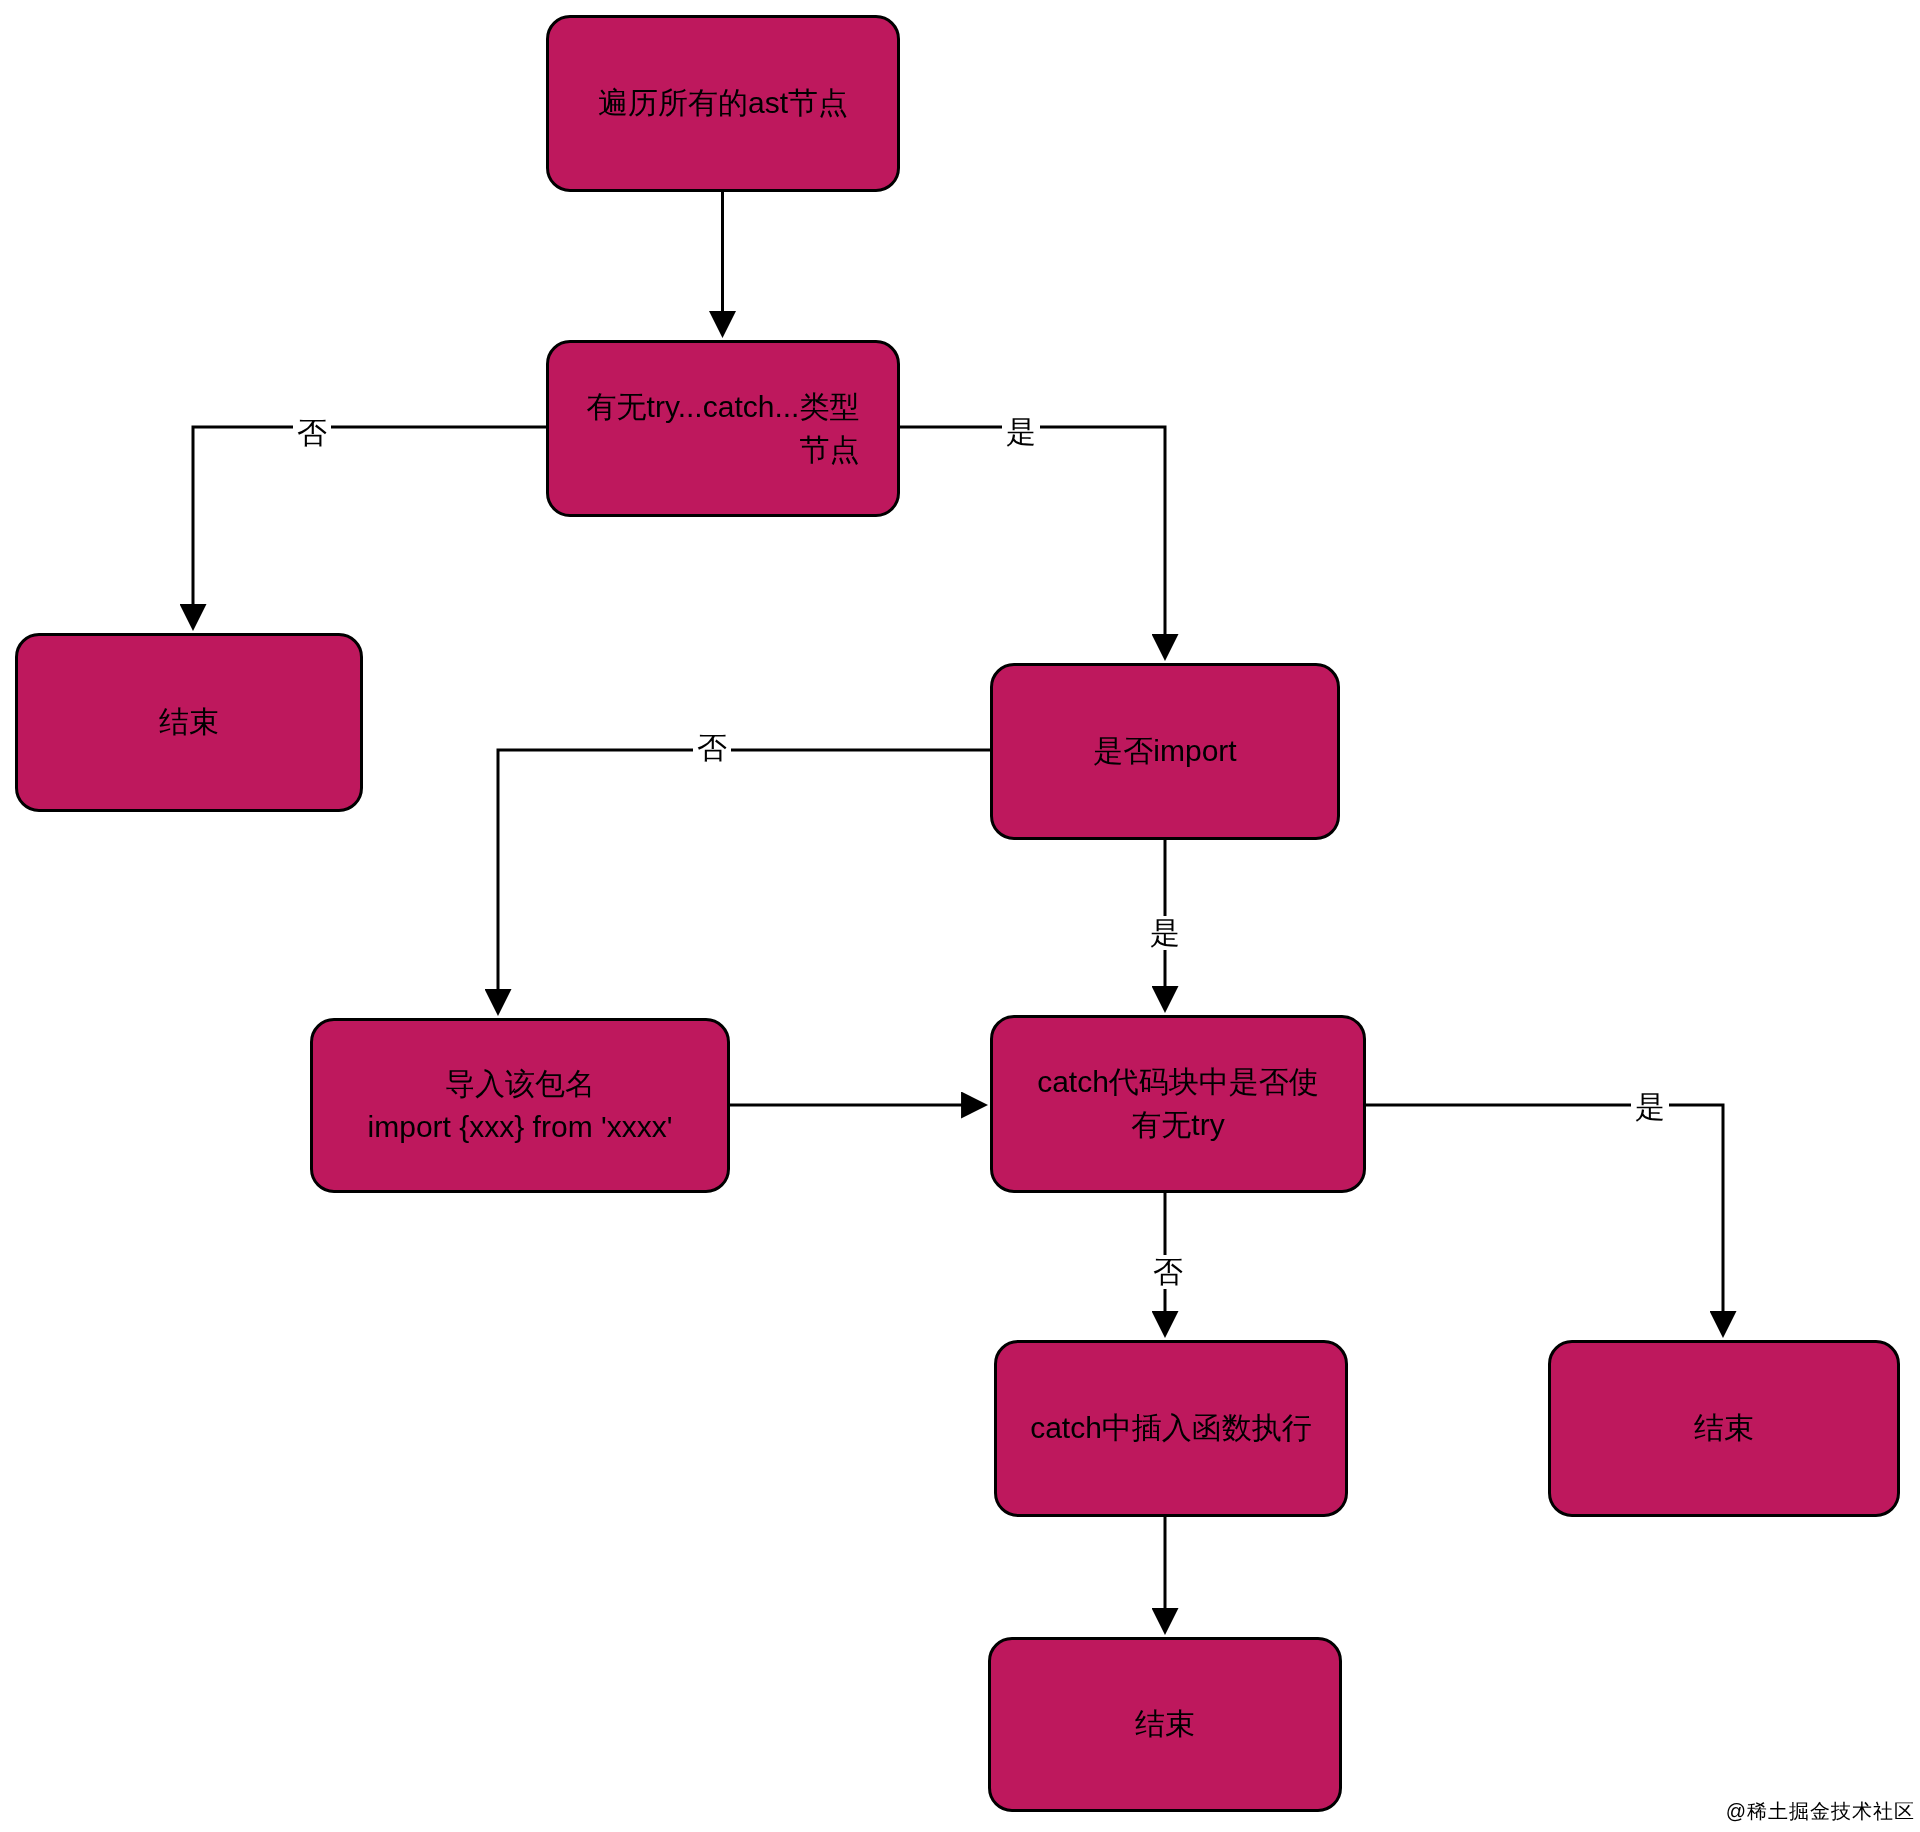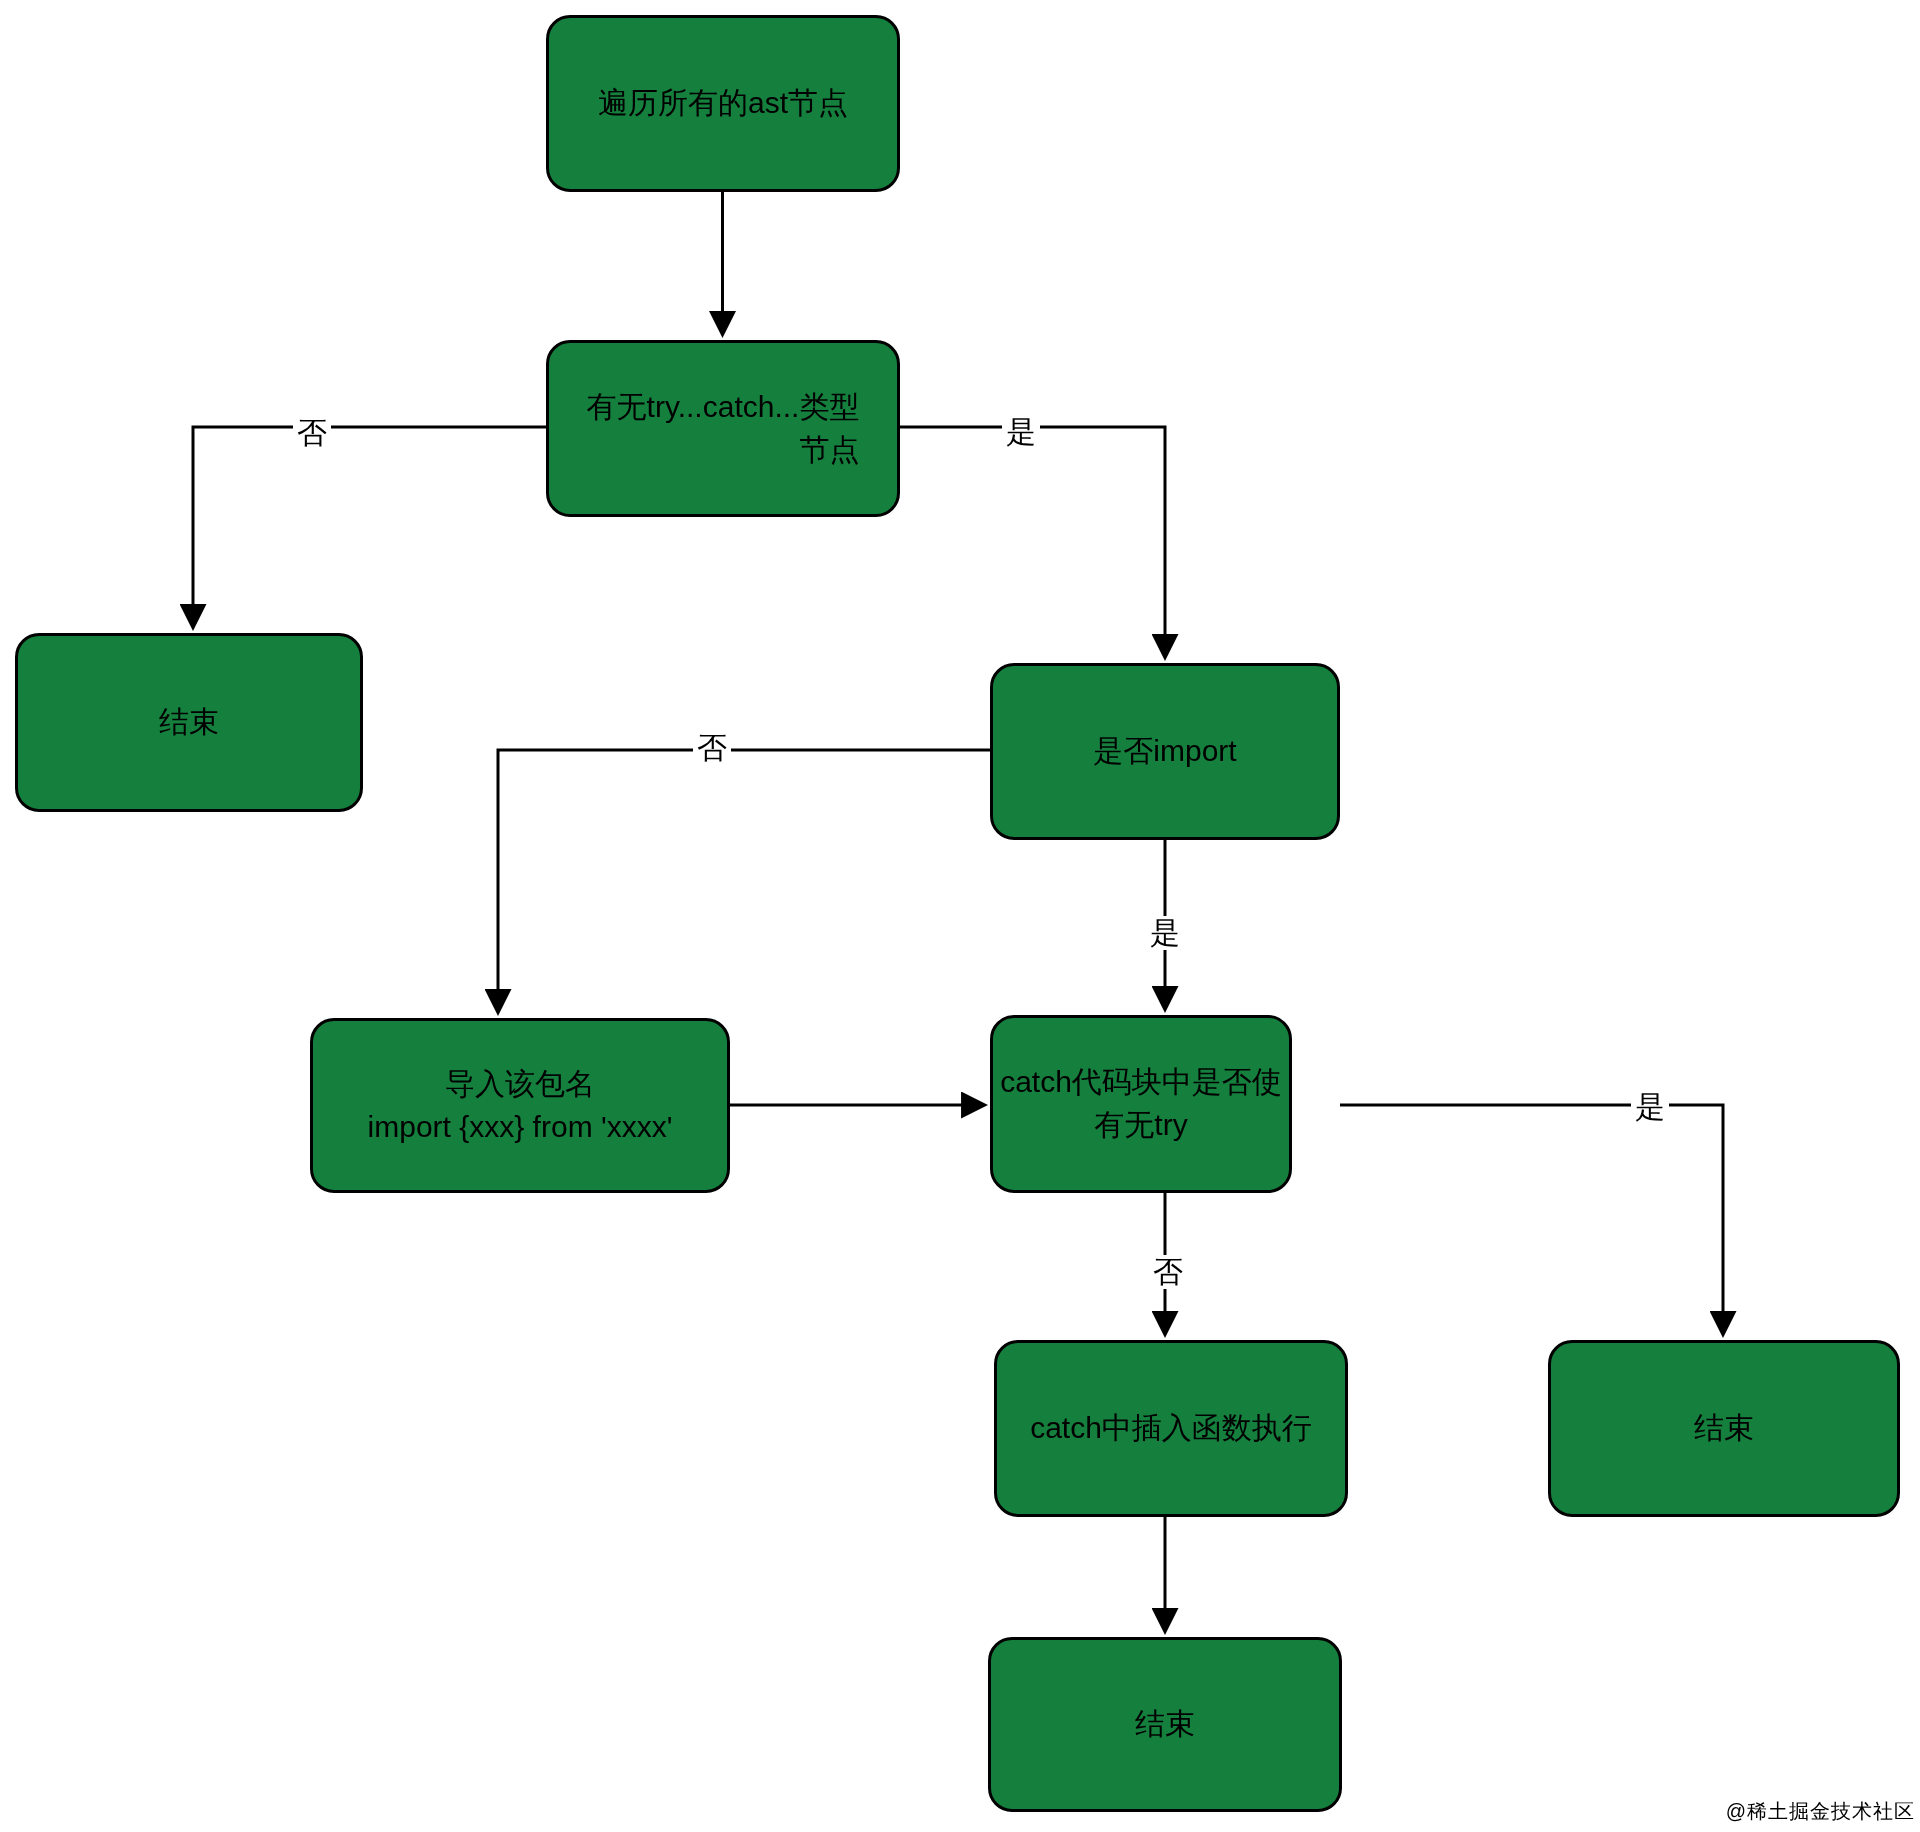--- a/index.html
+++ b/index.html
@@ -13,21 +13,21 @@
     overflow: hidden;
   }
   .edges {
     position: absolute;
     left: 0; top: 0;
     width: 1920px; height: 1832px;
   }
   .node {
     position: absolute;
     box-sizing: border-box;
-    background: #15803d;
+    background: #be185d;
     border: 3px solid #000000;
     border-radius: 24px;
     display: flex;
     align-items: center;
     justify-content: center;
     text-align: center;
     font-size: 30px;
     line-height: 1.42;
     padding: 0 12px;
   }
@@ -48,21 +48,21 @@
     font-size: 20px;
     color: #000000;
     letter-spacing: 1px;
   }
   
   #n-traverse     { left: 546px;  top: 15px;   width: 354px; height: 177px; }
   #n-trycatch     { left: 546px;  top: 340px;  width: 354px; height: 177px; text-align: right; }
   #n-end-left     { left: 15px;   top: 633px;  width: 348px; height: 179px; }
   #n-import-q     { left: 990px;  top: 663px;  width: 350px; height: 177px; }
   #n-import-pkg   { left: 310px;  top: 1018px; width: 420px; height: 175px; }
-  #n-catch-use    { left: 990px;  top: 1015px; width: 302px; height: 178px; }
+  #n-catch-use    { left: 990px;  top: 1015px; width: 376px; height: 178px; }
   #n-end-right    { left: 1548px; top: 1340px; width: 352px; height: 177px; }
   #n-insert-catch { left: 988px;  top: 1340px; width: 354px; height: 177px; margin-left: 6px; }
   #n-end-bottom   { left: 988px;  top: 1637px; width: 354px; height: 175px; }
   
   #l-trycatch-no  { left: 312px;  top: 433px; }
   #l-trycatch-yes { left: 1021px; top: 432px; }
   #l-import-no    { left: 712px;  top: 748px; }
   #l-import-yes   { left: 1165px; top: 933px; }
   #l-catchuse-yes { left: 1650px; top: 1107px; }
   #l-catchuse-no  { left: 1168px; top: 1272px; }

